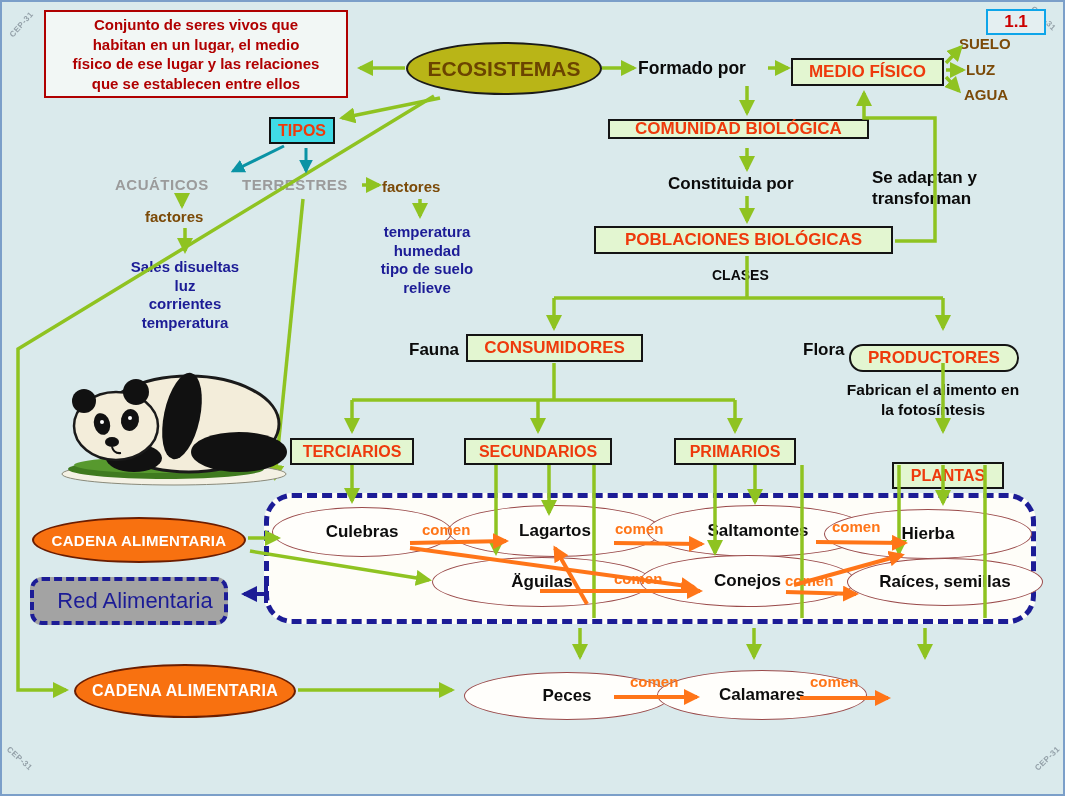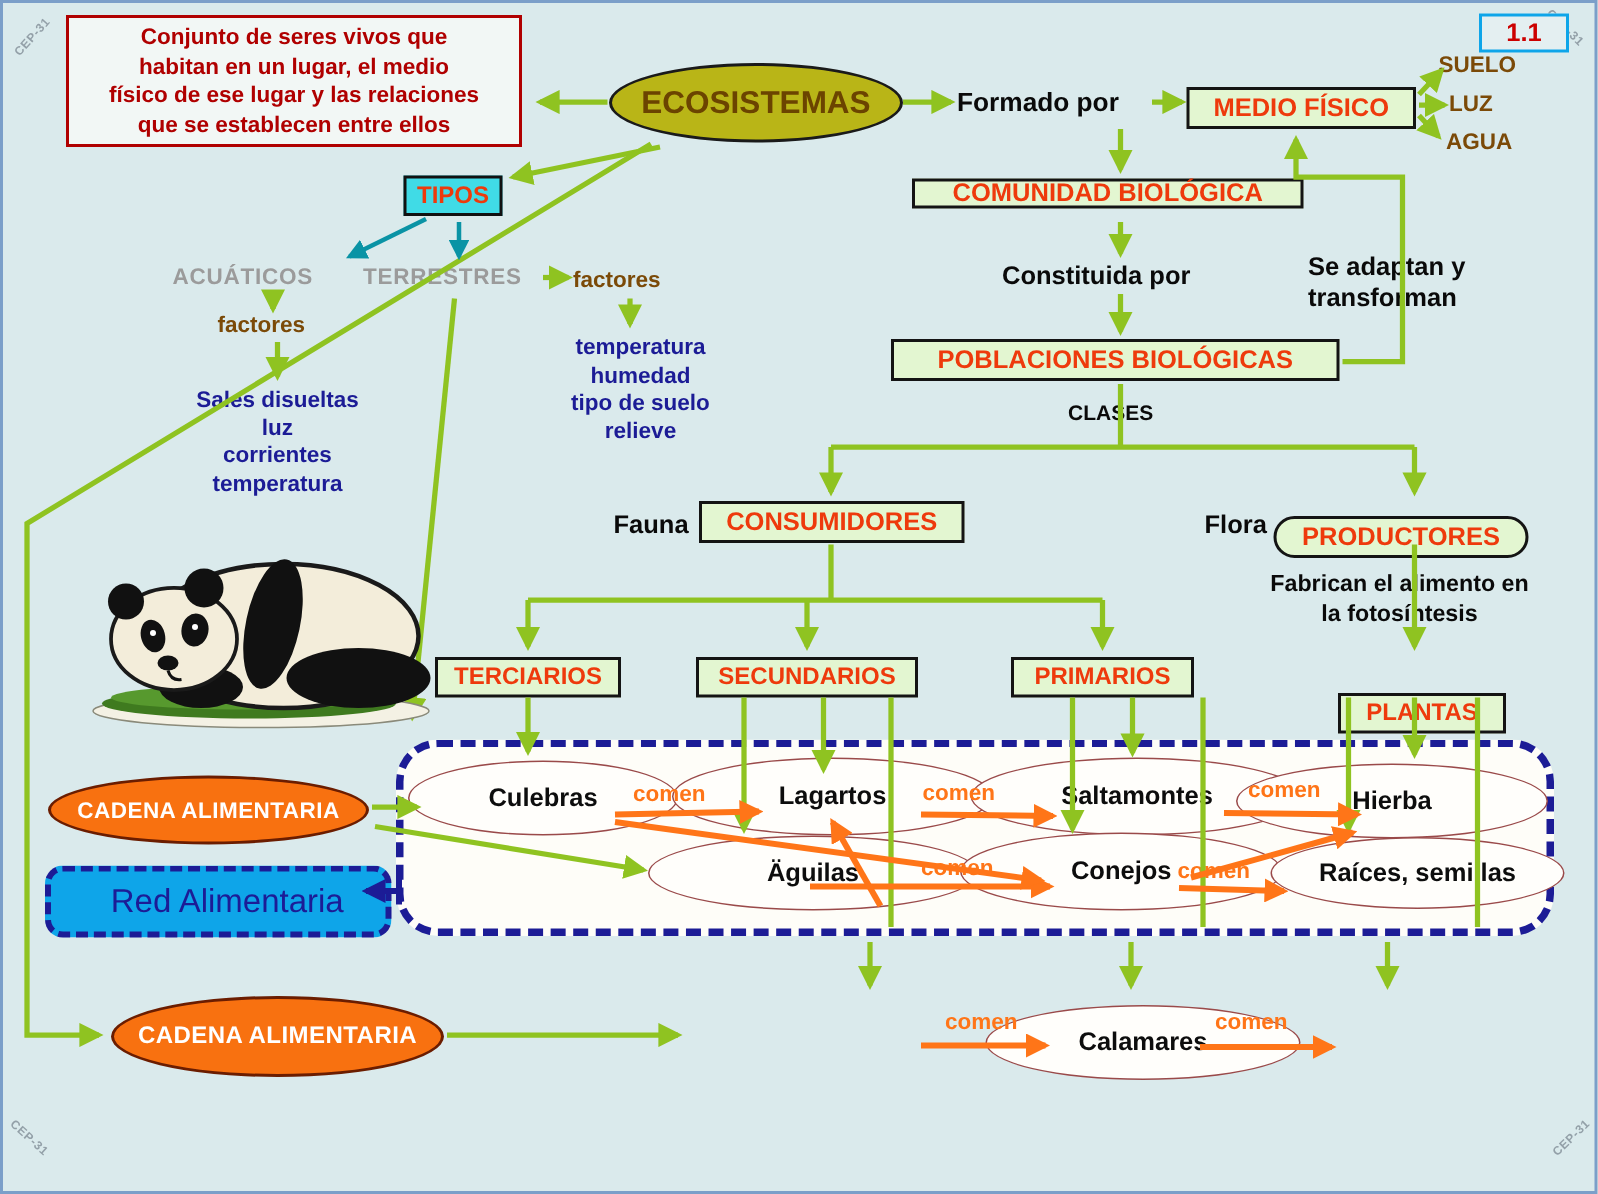--- a/index.html
+++ b/index.html
@@ -100,33 +100,34 @@
 
   <div class="fe" style="left:270px;top:505px;width:180px;height:50px;">Culebras</div>
   <div class="fe" style="left:446px;top:503px;width:214px;height:52px;">Lagartos</div>
   <div class="fe" style="left:645px;top:503px;width:222px;height:52px;">Saltamontes</div>
   <div class="fe" style="left:822px;top:507px;width:208px;height:50px;">Hierba</div>
 
   <div class="fe" style="left:430px;top:555px;width:220px;height:50px;">Äguilas</div>
   <div class="fe" style="left:638px;top:553px;width:215px;height:52px;">Conejos</div>
   <div class="fe" style="left:845px;top:556px;width:196px;height:48px;">Raíces, semillas</div>
 
+  <div class="fe" style="left:462px;top:670px;width:206px;height:48px;">Peces</div>
   <div class="fe" style="left:655px;top:668px;width:210px;height:50px;">Calamares</div>
 
   <div class="cm" style="left:420px;top:519px;">comen</div>
   <div class="cm" style="left:613px;top:518px;">comen</div>
   <div class="cm" style="left:830px;top:516px;">comen</div>
   <div class="cm" style="left:612px;top:568px;">comen</div>
   <div class="cm" style="left:783px;top:570px;">comen</div>
   <div class="cm" style="left:628px;top:671px;">comen</div>
   <div class="cm" style="left:808px;top:671px;">comen</div>
 
   <div class="oell" style="left:30px;top:515px;width:214px;height:46px;font-size:15px;">CADENA ALIMENTARIA</div>
-  <div class="abs" style="left:28px;top:575px;width:231px;height:48px;border:4px dashed var(--navy);border-radius:12px;
-       background:#0ea5e9;color:var(--navy);font-size:22px;display:flex;align-items:center;justify-content:center;box-sizing:border-box;padding-left:12px;">Red Alimentaria</div>
+  <div class="abs" style="left:28px;top:575px;width:198px;height:48px;border:4px dashed var(--navy);border-radius:12px;
+       background:#a3a3a3;color:var(--navy);font-size:22px;display:flex;align-items:center;justify-content:center;box-sizing:border-box;padding-left:12px;">Red Alimentaria</div>
   <div class="oell" style="left:72px;top:662px;width:222px;height:54px;font-size:16px;">CADENA ALIMENTARIA</div>
 
   <svg id="overlay" width="1065" height="796" viewBox="0 0 1065 796">
     <defs>
       <marker id="mg" viewBox="0 0 8 8" refX="6.5" refY="4" markerWidth="4.6" markerHeight="4.6" orient="auto">
           <path d="M0,0 L8,4 L0,8 z"></path>
         </marker>
       <marker id="mt" viewBox="0 0 8 8" refX="6.5" refY="4" markerWidth="4.6" markerHeight="4.6" orient="auto">
           <path d="M0,0 L8,4 L0,8 z"></path>
         </marker>

